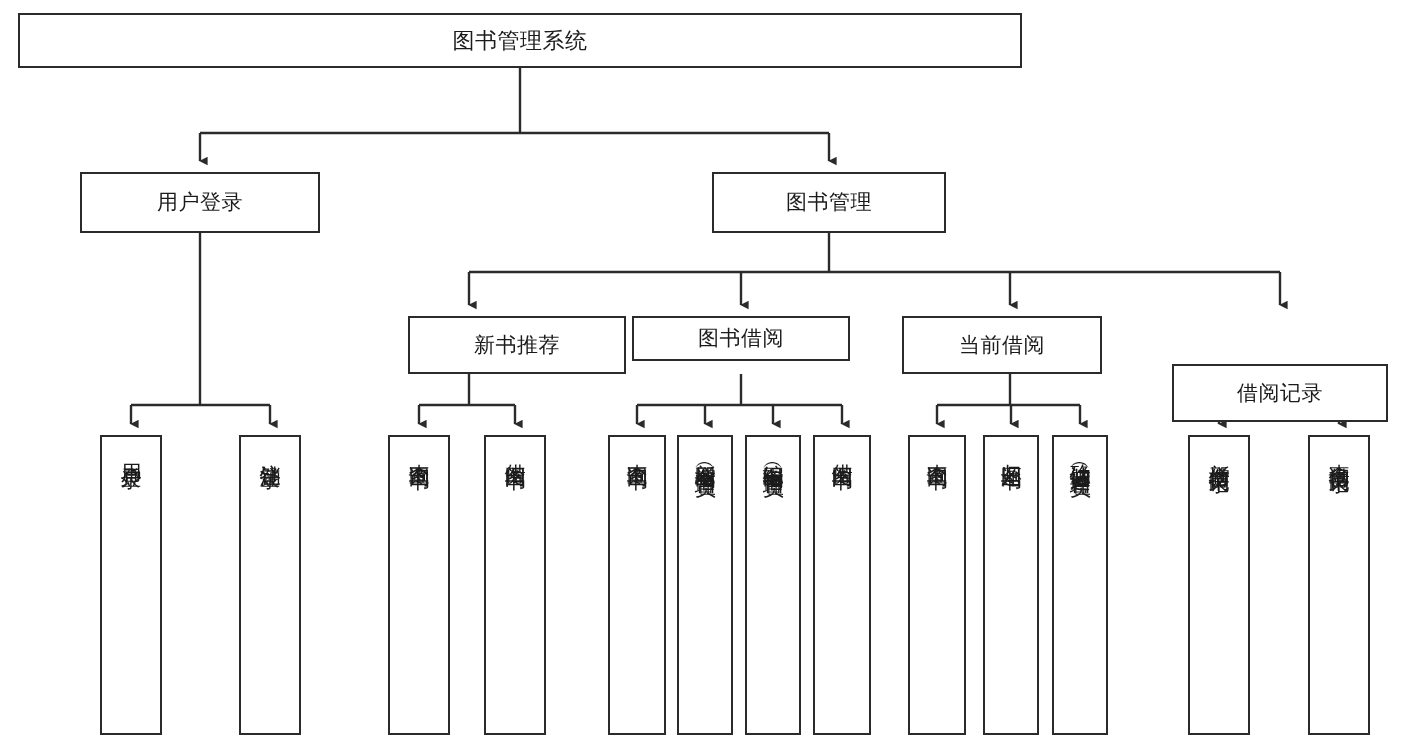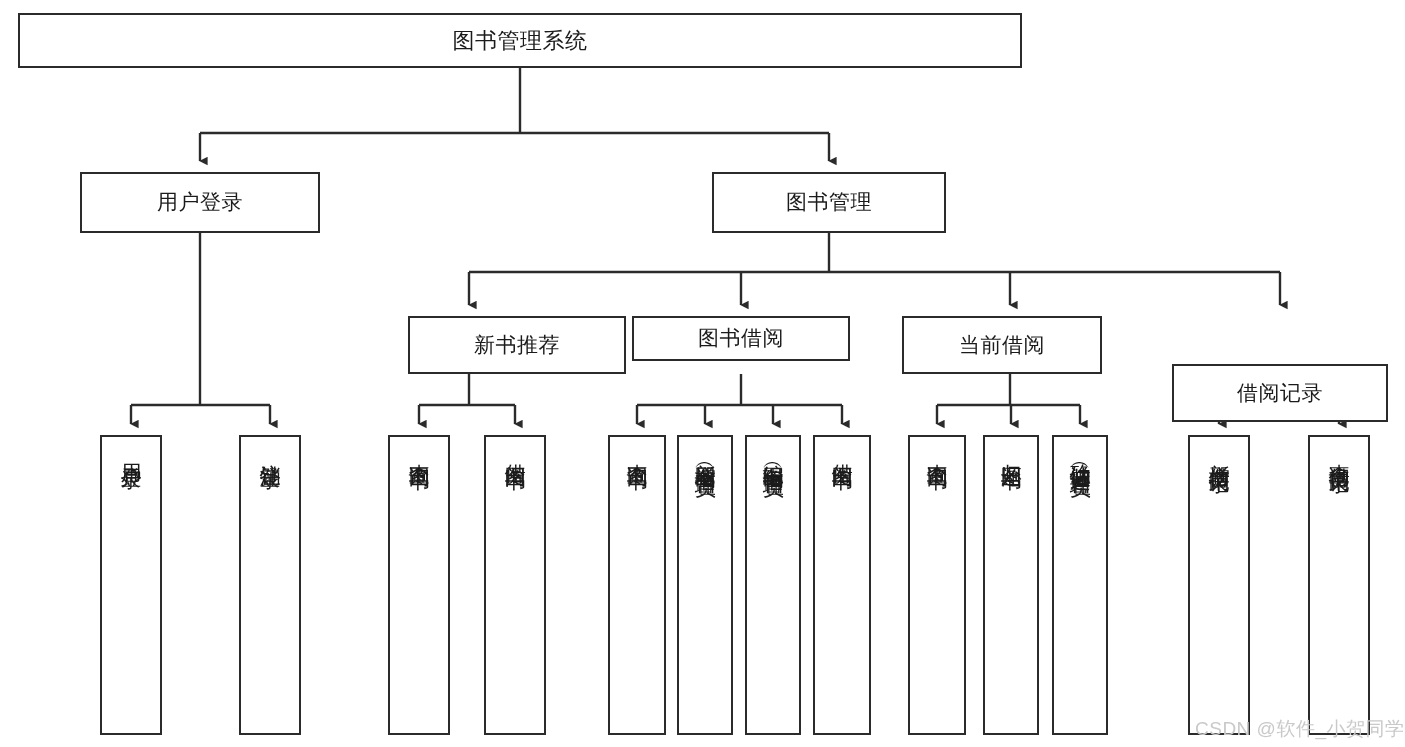--- a/index.html
+++ b/index.html
@@ -173,14 +173,13 @@
         <span class="node-label">确认归还（管理员）</span>
       </div>
       <div class="node vertical" style="left: 1188px; top: 435px; width: 62px; height: 300px;">
         <span class="node-label">新增借阅记录</span>
       </div>
       <div class="node vertical" style="left: 1308px; top: 435px; width: 62px; height: 300px;">
         <span class="node-label">查询借阅记录</span>
       </div>
     </div>
 
-  <div class="watermark" style="left: 1195px; top: 716px;">CSDN @软件_小贺同学</div>
 </div>
 
 </body></html>

